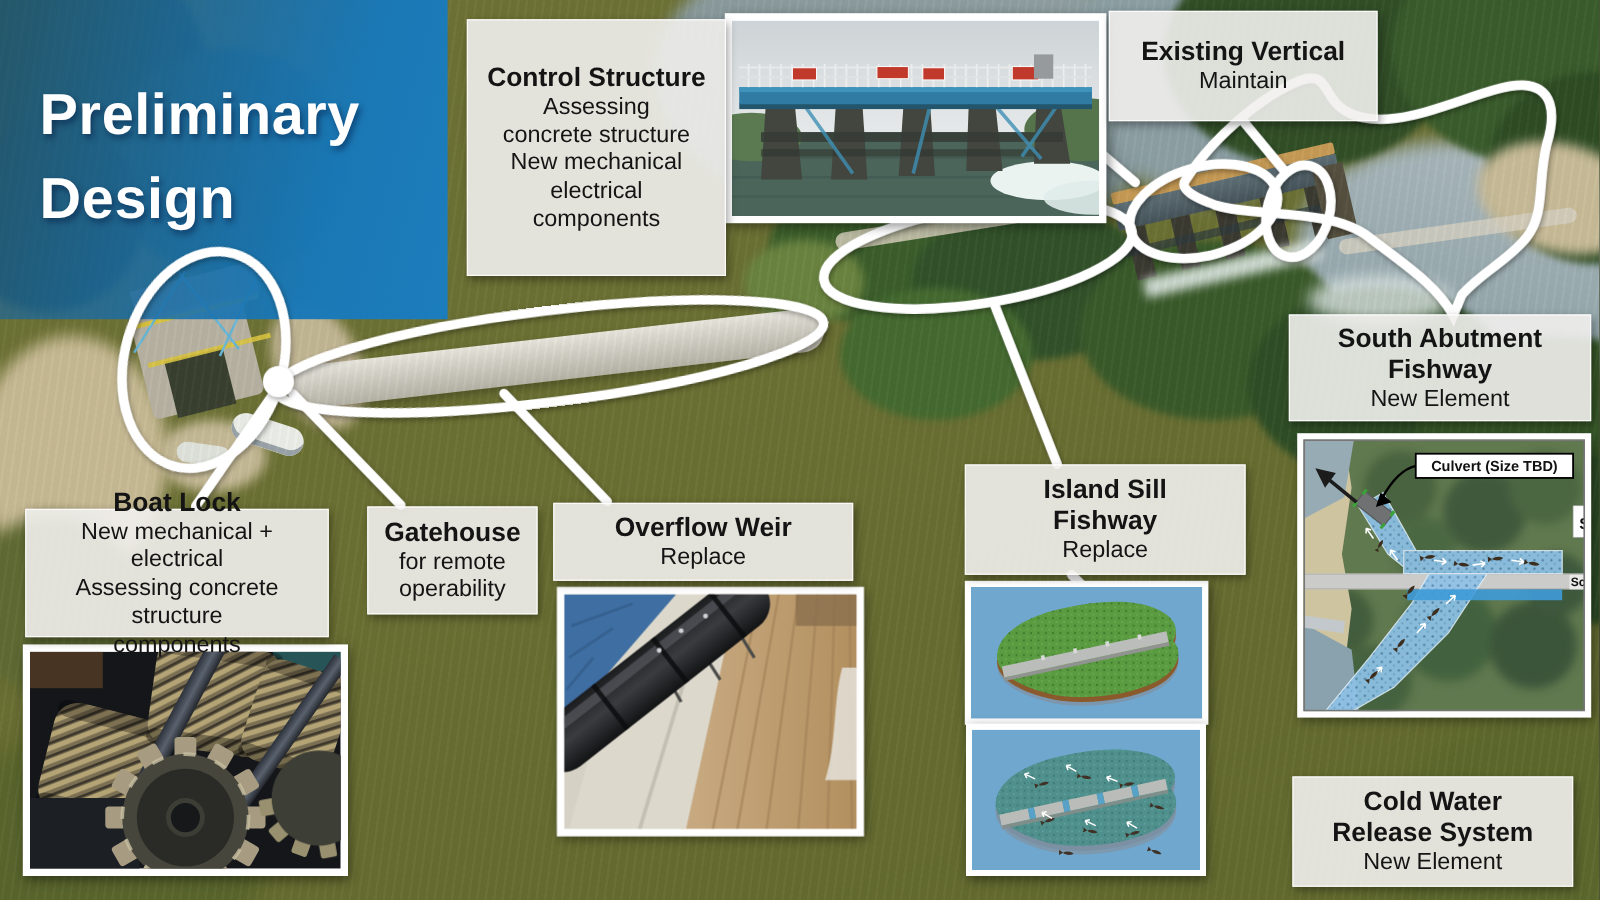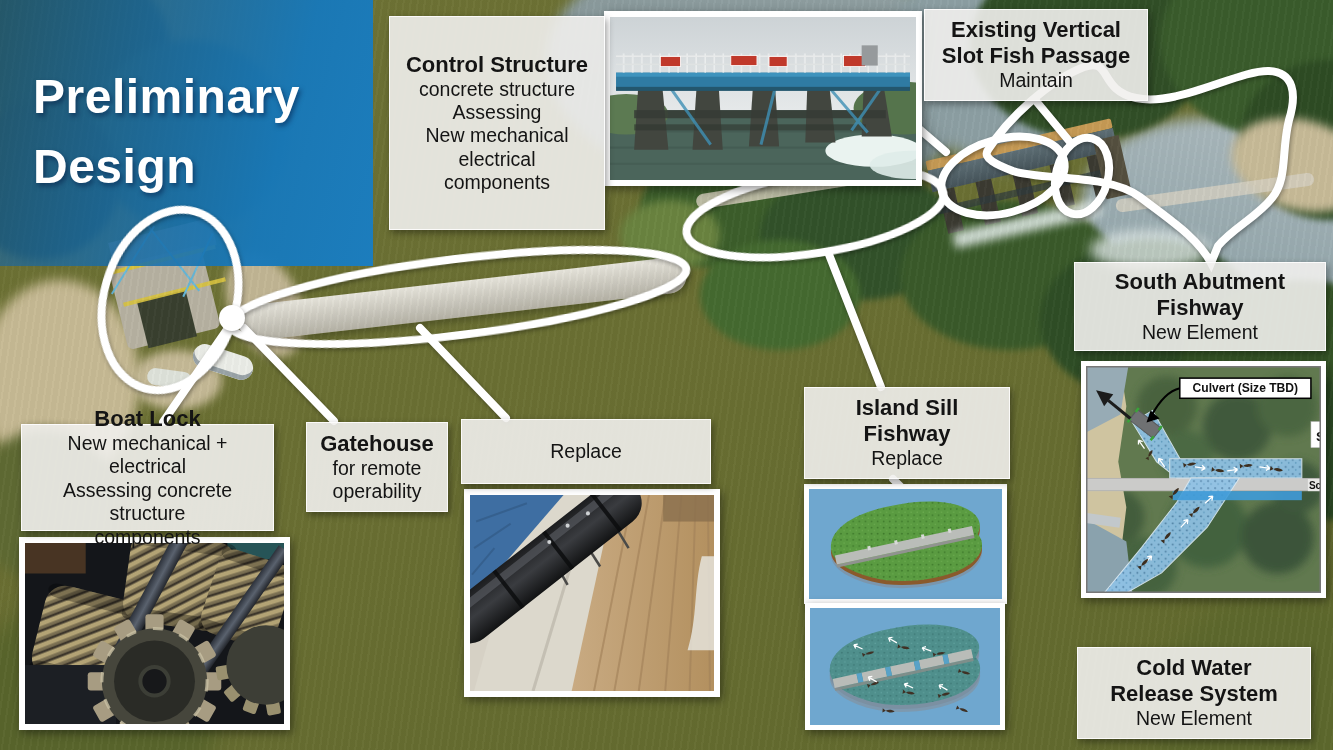--- a/index.html
+++ b/index.html
@@ -462,30 +462,29 @@
         <text x="228" y="74" font-size="13" font-weight="bold" fill="#111" font-family="Liberation Sans, sans-serif">S</text>
         <rect x="220" y="112" width="13" height="12" fill="#e9e9e7"></rect>
         <text x="221" y="121.5" font-size="10" font-weight="bold" fill="#111" font-family="Liberation Sans, sans-serif">Sc</text>
         <rect x=".75" y=".75" width="231.5" height="223.5" fill="none" stroke="#777" stroke-width="1.5"></rect>
       </svg>
     </div>
   </div>
 
   <div class="callout" style="left:389px;top:16px;width:216px;height:214px;">
     <div class="t">Control Structure</div>
+    <div class="l">Assessing</div>
     <div class="l">concrete structure</div>
-    <div class="l">Assessing</div>
     <div class="l">New mechanical</div>
     <div class="l">electrical</div>
     <div class="l">components</div>
   </div>
 
   <div class="callout" style="left:924px;top:9px;width:224px;height:92px;">
     <div class="t">Existing Vertical</div>
-    <div class="t">Slot Fish Passage</div>
     <div class="l">Maintain</div>
   </div>
 
   <div class="callout" style="left:1074px;top:262px;width:252px;height:89px;">
     <div class="t">South Abutment</div>
     <div class="t">Fishway</div>
     <div class="l">New Element</div>
   </div>
 
   <div class="callout" style="left:21px;top:424px;width:253px;height:107px;">
@@ -495,24 +494,25 @@
     <div class="l">components</div>
   </div>
 
   <div class="callout" style="left:306px;top:422px;width:142px;height:90px;">
     <div class="t">Gatehouse</div>
     <div class="l">for remote</div>
     <div class="l">operability</div>
   </div>
 
   <div class="callout" style="left:461px;top:419px;width:250px;height:65px;">
+    <div class="t">Overflow Weir</div>
     <div class="l">Replace</div>
   </div>
 
-  <div class="callout" style="left:804px;top:387px;width:206px;height:92px;">
+  <div class="callout" style="left:804px;top:387px;width:234px;height:92px;">
     <div class="t">Island Sill</div>
     <div class="t">Fishway</div>
     <div class="l">Replace</div>
   </div>
 
   <div class="callout" style="left:1077px;top:647px;width:234px;height:92px;">
     <div class="t">Cold Water</div>
     <div class="t">Release System</div>
     <div class="l">New Element</div>
   </div>

